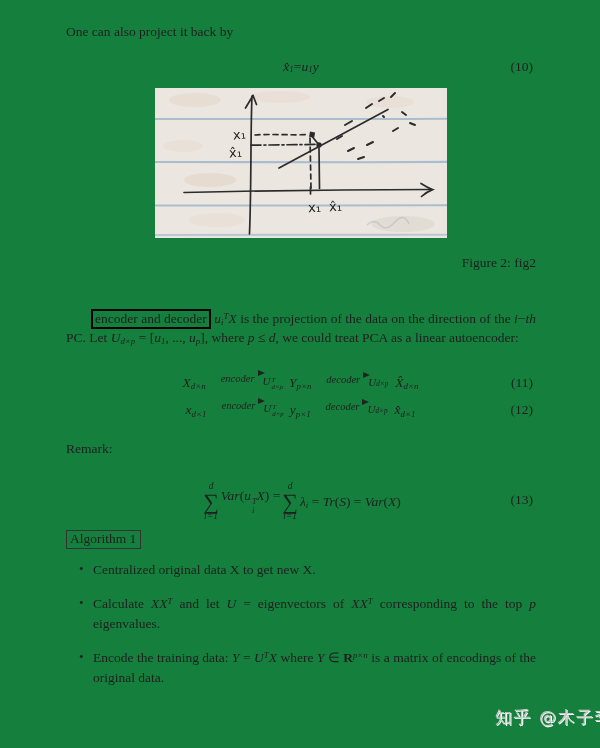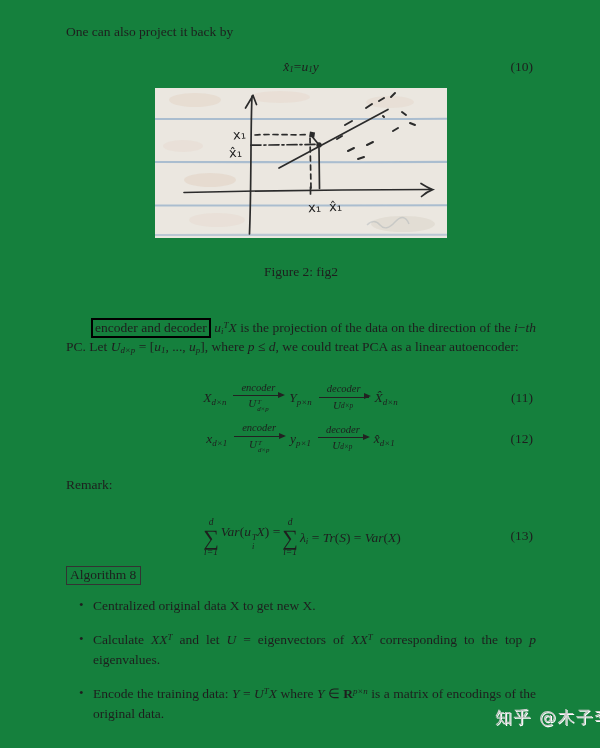--- a/index.html
+++ b/index.html
@@ -26,37 +26,37 @@
       font-size:62%;line-height:1.05;font-style:italic;vertical-align:-0.45em;padding-left:1px;}
 
   
   .eq{position:relative;text-align:center;line-height:normal;}
   .eq-inner{display:inline-flex;align-items:center;}
   .eqnum{position:absolute;right:3px;top:50%;transform:translateY(-50%);font-style:normal;}
   .mi{font-style:italic;}
   .msub{font-size:66%;font-style:italic;position:relative;top:0.32em;margin-right:1px;}
 
   
-  .arr{display:inline-flex;flex-direction:column;align-items:center;margin:0 6px;transform:translateY(-1px);}
+  .arr{display:inline-flex;flex-direction:row;align-items:flex-start;margin:0 6px;transform:translateY(-1px);}
   .arr-over{font-style:italic;font-size:10.5px;line-height:1;padding:0 8px 2px 8px;}
   .arr-under{font-style:italic;font-size:11px;line-height:1;padding-top:2px;display:inline-flex;align-items:flex-start;}
   .arr-shaft{align-self:stretch;height:0;border-top:1.3px solid #222;position:relative;}
   .arr-shaft::after{content:"";position:absolute;right:-2px;top:-4.2px;width:0;height:0;
       border-left:7px solid #222;border-top:3.6px solid transparent;border-bottom:3.6px solid transparent;}
   .arr-under .msub{top:0.5em;}
   .arr-under .ss{vertical-align:0;}
 
   
   .sum{display:inline-flex;flex-direction:column;align-items:center;line-height:1;margin:0 2px;}
   .sum-t,.sum-b{font-style:italic;font-size:9.5px;}
   .sum-sigma{font-size:22px;line-height:0.95;}
 
   
   .fig-wrap{margin-top:13px;text-align:center;}
-  .fig-caption{margin-top:21px;text-align:center;line-height:18px;}
+  .fig-caption{margin-top:12px;text-align:right;line-height:18px;}
 
   
   .algo-box{display:inline-block;border:1.2px solid #333;padding:0 4px 1px 3px;}
 
   
   ul.alg{list-style:none;margin:12px 0 0 0;padding:0 0 0 27px;}
   ul.alg li{position:relative;text-align:justify;line-height:17.5px;}
   ul.alg li + li{margin-top:17px;}
   ul.alg li::before{content:"\2022";position:absolute;left:-14px;top:-1px;font-size:13px;}
 
@@ -242,21 +242,21 @@
           <span class="sum-sigma">∑</span>
           <span class="sum-b">i=1</span>
         </span>
         <span><span class="tk-i">λ</span><span class="tk-subi">i</span><span> = </span><span class="tk-i">Tr</span><span>(</span><span class="tk-i">S</span><span>) = </span><span class="tk-i">Var</span><span>(</span><span class="tk-i">X</span><span>)</span></span>
       </span>
       <span class="eqnum">(13)</span>
     </div>
 
     <div class="sp8"></div>
     <div>
-      <span class="algo-box">Algorithm 8</span>
+      <span class="algo-box">Algorithm 1</span>
     </div>
 
     <ul class="alg">
       <li><span>Centralized original data X to get new X.</span></li>
       <li><span>Calculate </span><span class="tk-i">XX</span><span class="tk-supi">T</span><span> and let </span><span class="tk-i">U</span><span> = eigenvectors of </span><span class="tk-i">XX</span><span class="tk-supi">T</span><span> corresponding to the top </span><span class="tk-i">p</span><span> eigenvalues.</span></li>
       <li><span>Encode the training data: </span><span class="tk-i">Y</span><span> = </span><span class="tk-i">U</span><span class="tk-supi">T</span><span class="tk-i">X</span><span> where </span><span class="tk-i">Y</span><span> ∈ </span><span class="tk-b">R</span><span class="tk-supi">p×n</span><span> is a matrix of encodings of the original data.</span></li>
 
     </ul>
 
   </div>

